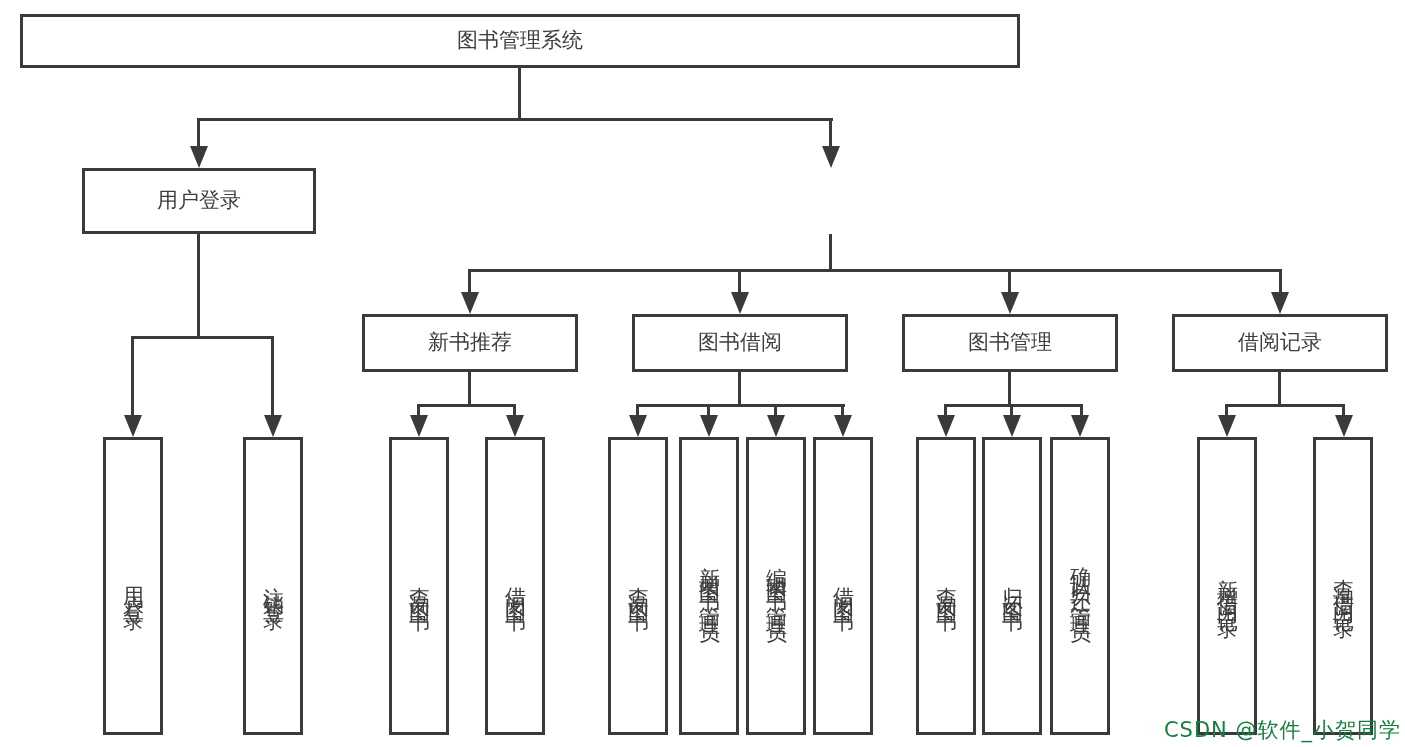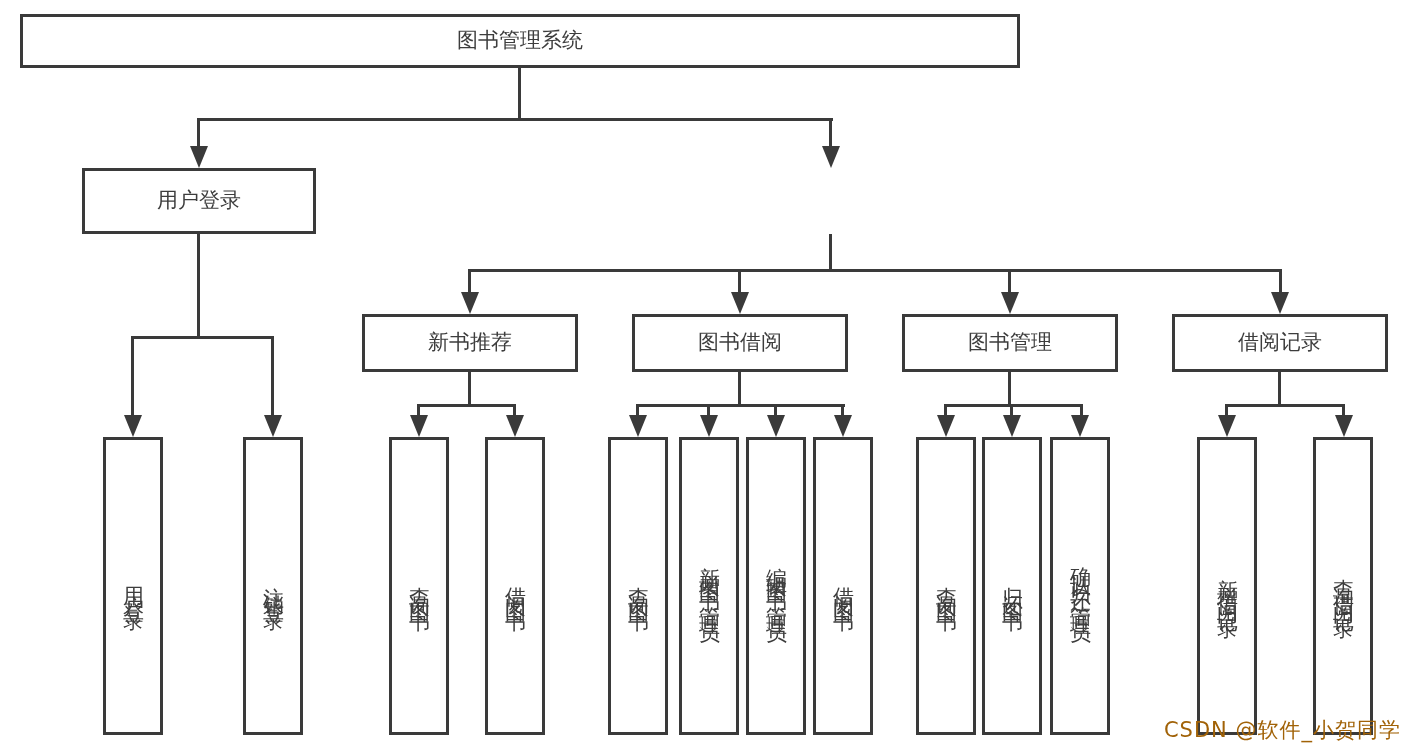--- a/index.html
+++ b/index.html
@@ -23,21 +23,21 @@
   .hline { position:absolute; height:3px; background:#3a3a3a; }
   .vline { position:absolute; width:3px; background:#3a3a3a; }
   .arrow {
     position:absolute; width:0; height:0;
     border-left:9px solid transparent;
     border-right:9px solid transparent;
     border-top:22px solid #3a3a3a;
   }
   .watermark {
     position:absolute; right:4px; top:716px;
-    font-size:21px; color:#a16207; letter-spacing:1px;
+    font-size:21px; color:#15803d; letter-spacing:1px;
   }
 </style>
 </head>
 <body>
 
 <div class="canvas">
 
   <div class="box" style="left:20px; top:14px; width:1000px; height:54px;">
     <span>图书管理系统</span>
   </div>

